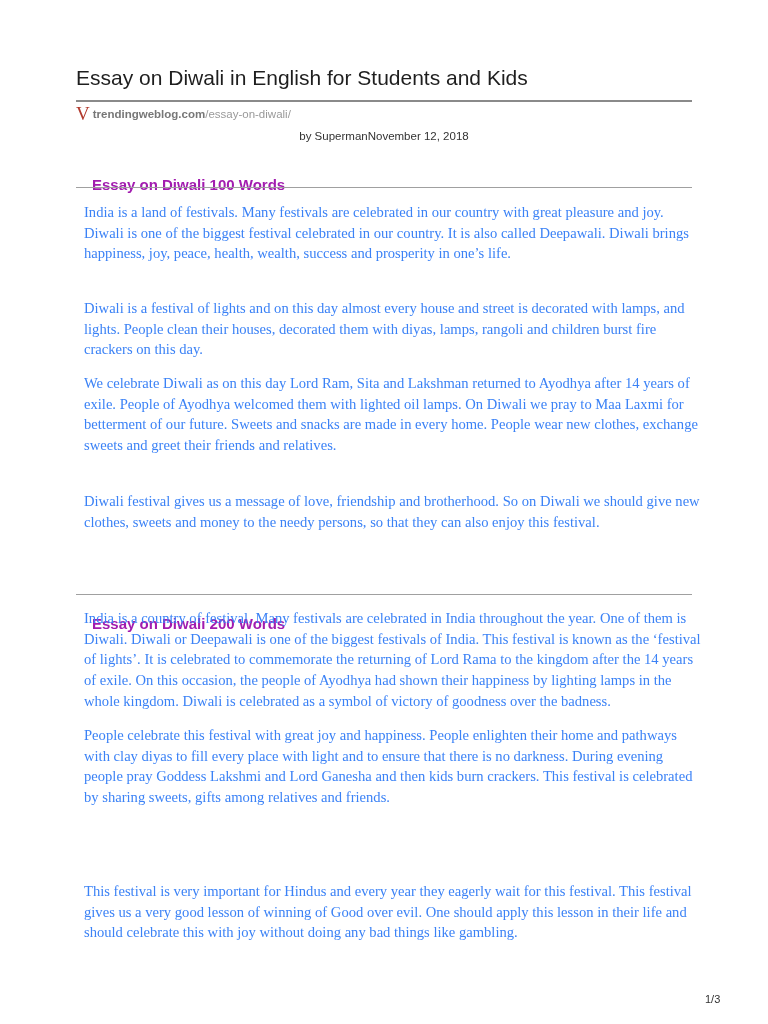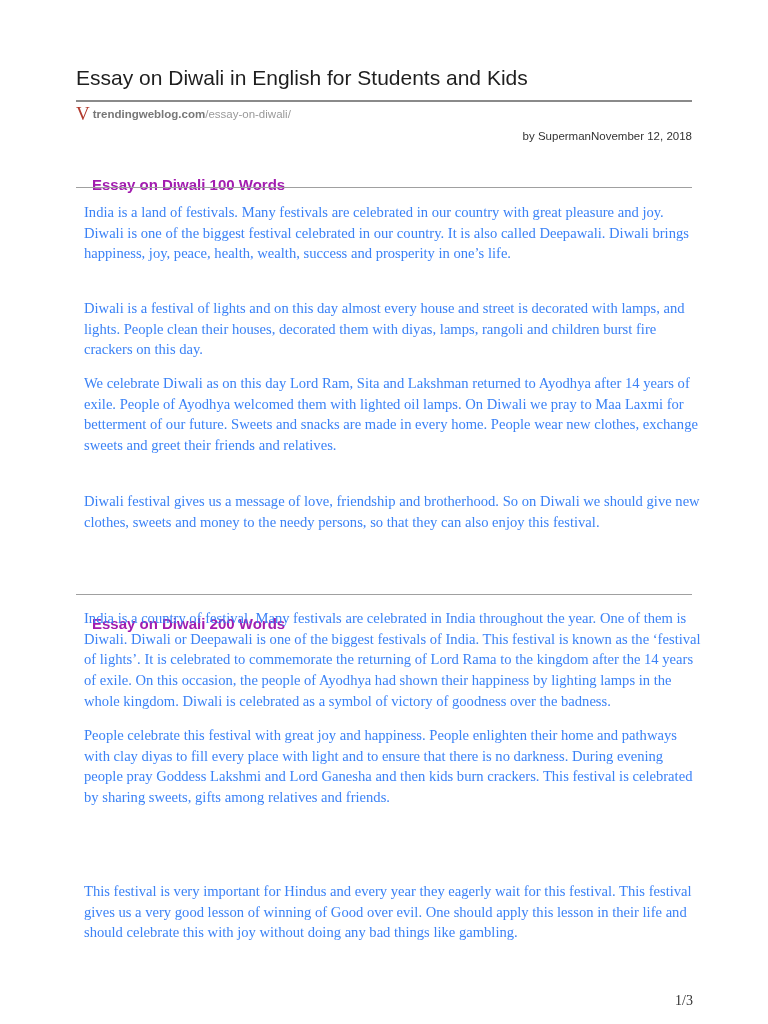--- a/index.html
+++ b/index.html
@@ -11,25 +11,25 @@
     .page { position: absolute; left: 76px; top: 0; width: 616px; }
     .title {
       position: absolute; left: 0; top: 66px; margin: 0;
       font-size: 21px; font-weight: normal; color: #1e1e1e; white-space: nowrap;
     }
     .title-rule { position: absolute; left: 0; top: 100px; width: 616px; height: 2px; background: #8a8a8a; }
     .source { position: absolute; left: 0; top: 106px; height: 16px; display: flex; align-items: center; font-size: 11.5px; }
     .v-logo { font-family: "Liberation Serif", serif; color: #b23a2e; font-size: 19px; margin-right: 3px; line-height: 16px; }
     .domain { color: #777777; font-weight: bold; }
     .path { color: #999999; }
-    .meta { position: absolute; left: 0; top: 130px; width: 616px; display: flex; justify-content: flex-end; font-size: 11.5px; color: #333333; }
+    .meta { position: absolute; left: 0; top: 130px; width: 616px; display: flex; justify-content: center; font-size: 11.5px; color: #333333; }
     .section-head { position: absolute; left: 0; margin: 16px; font-size: 15px; font-weight: bold; color: #a21caf; }
     .section-rule { position: absolute; left: 0; width: 616px; height: 1px; background: #a0a0a0; }
     .para { position: absolute; left: 0; width: 620px; margin: 8px; font-size: 14.6px; line-height: 20.7px; color: #3b82f6; font-family: Liberation Serif, serif; }
-    .page-num { position: absolute; left: 675px; top: 993px; font-size: 14px; color: #333333; font-family: Liberation Serif, serif; }
+    .page-num { position: absolute; left: 705px; top: 993px; font-size: 11px; color: #333333; }
   </style>
 </head>
 <body>
 
 <div class="page">
   <h1 class="title">Essay on Diwali in English for Students and Kids</h1>
   <div class="title-rule"></div>
 
   <div class="source">
     <span class="v-logo">V</span>

